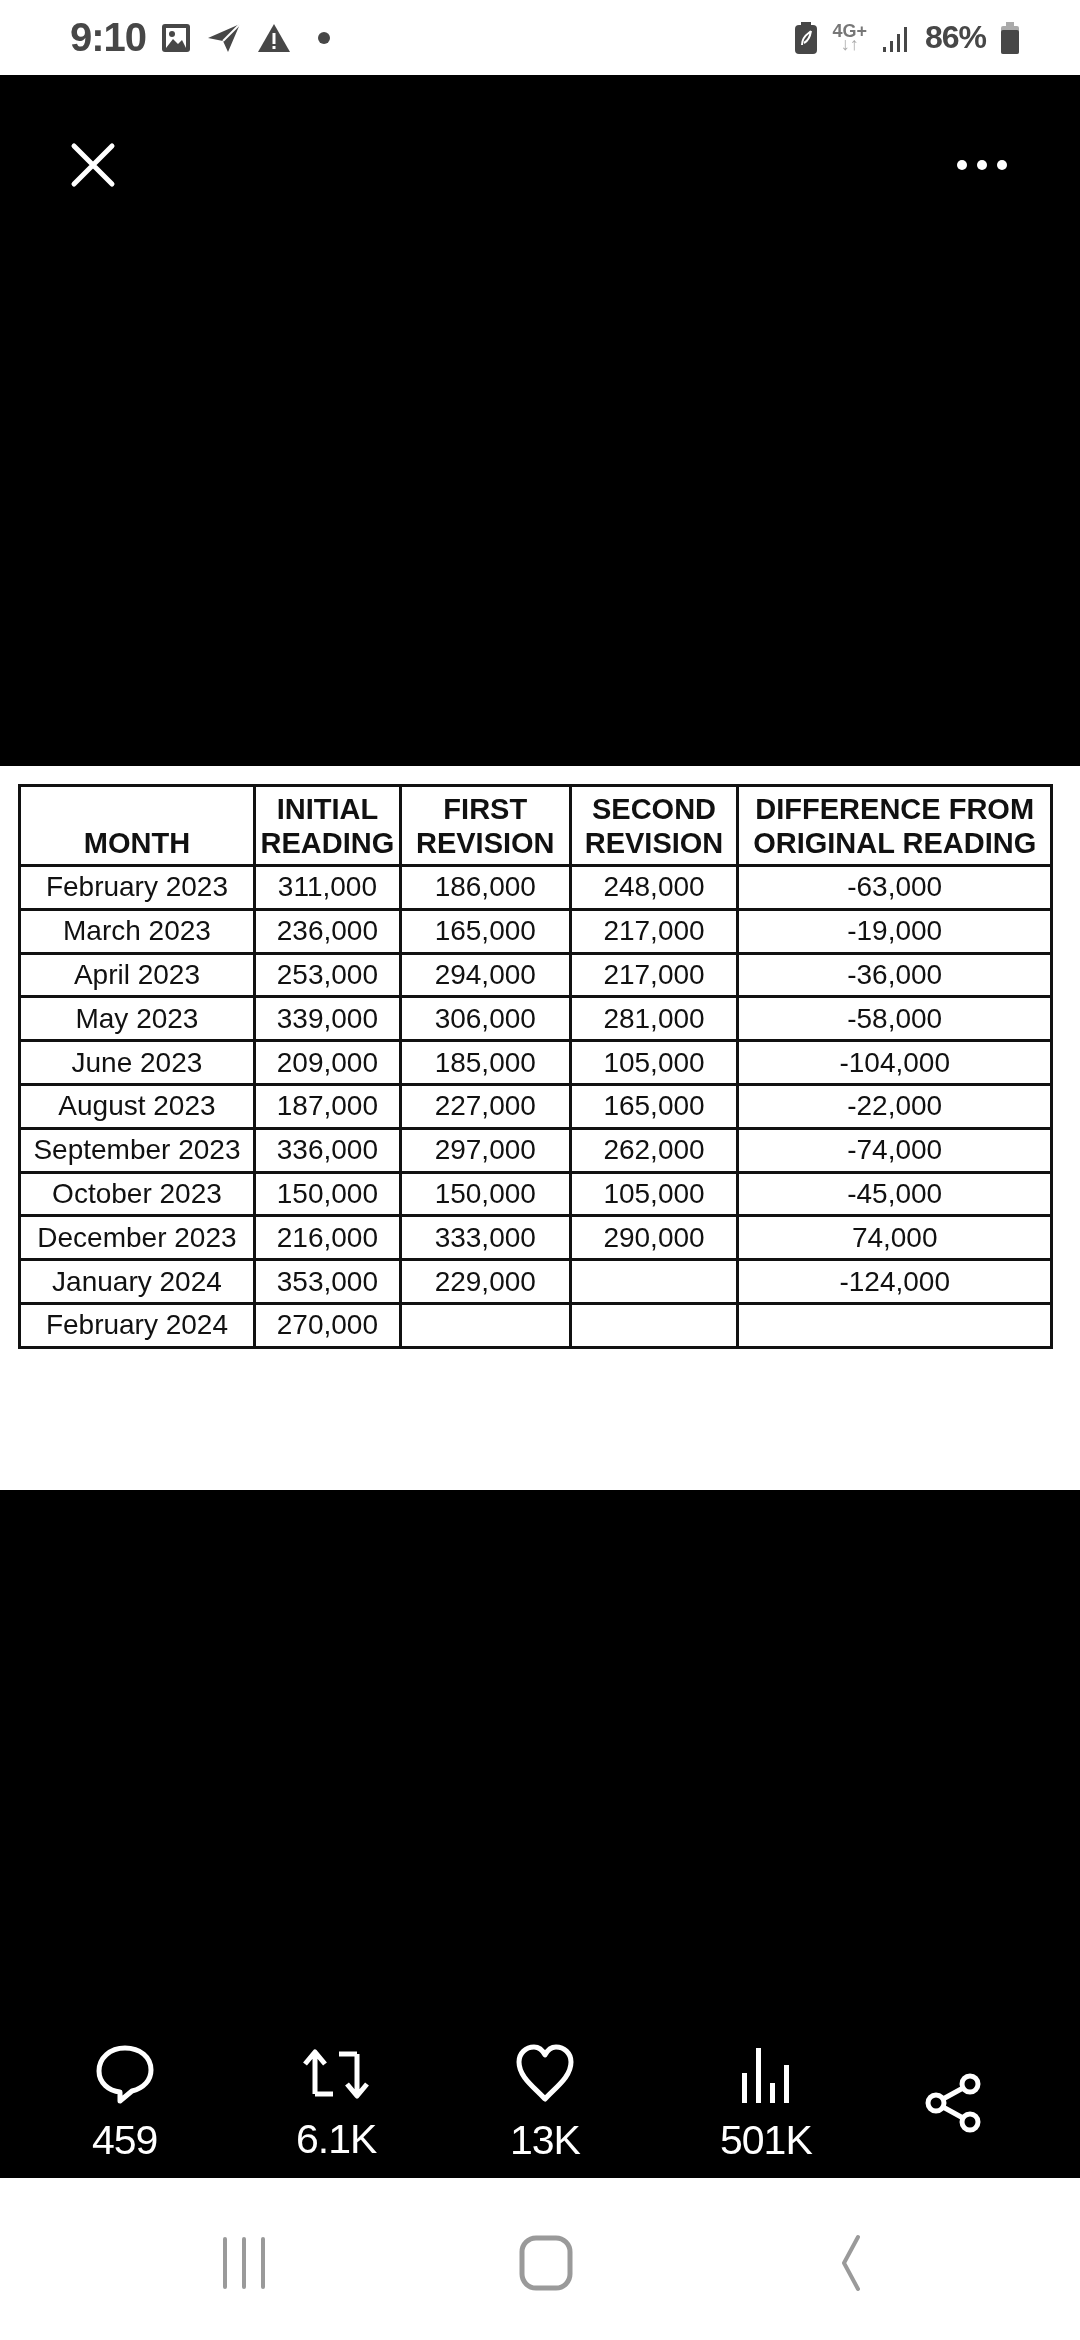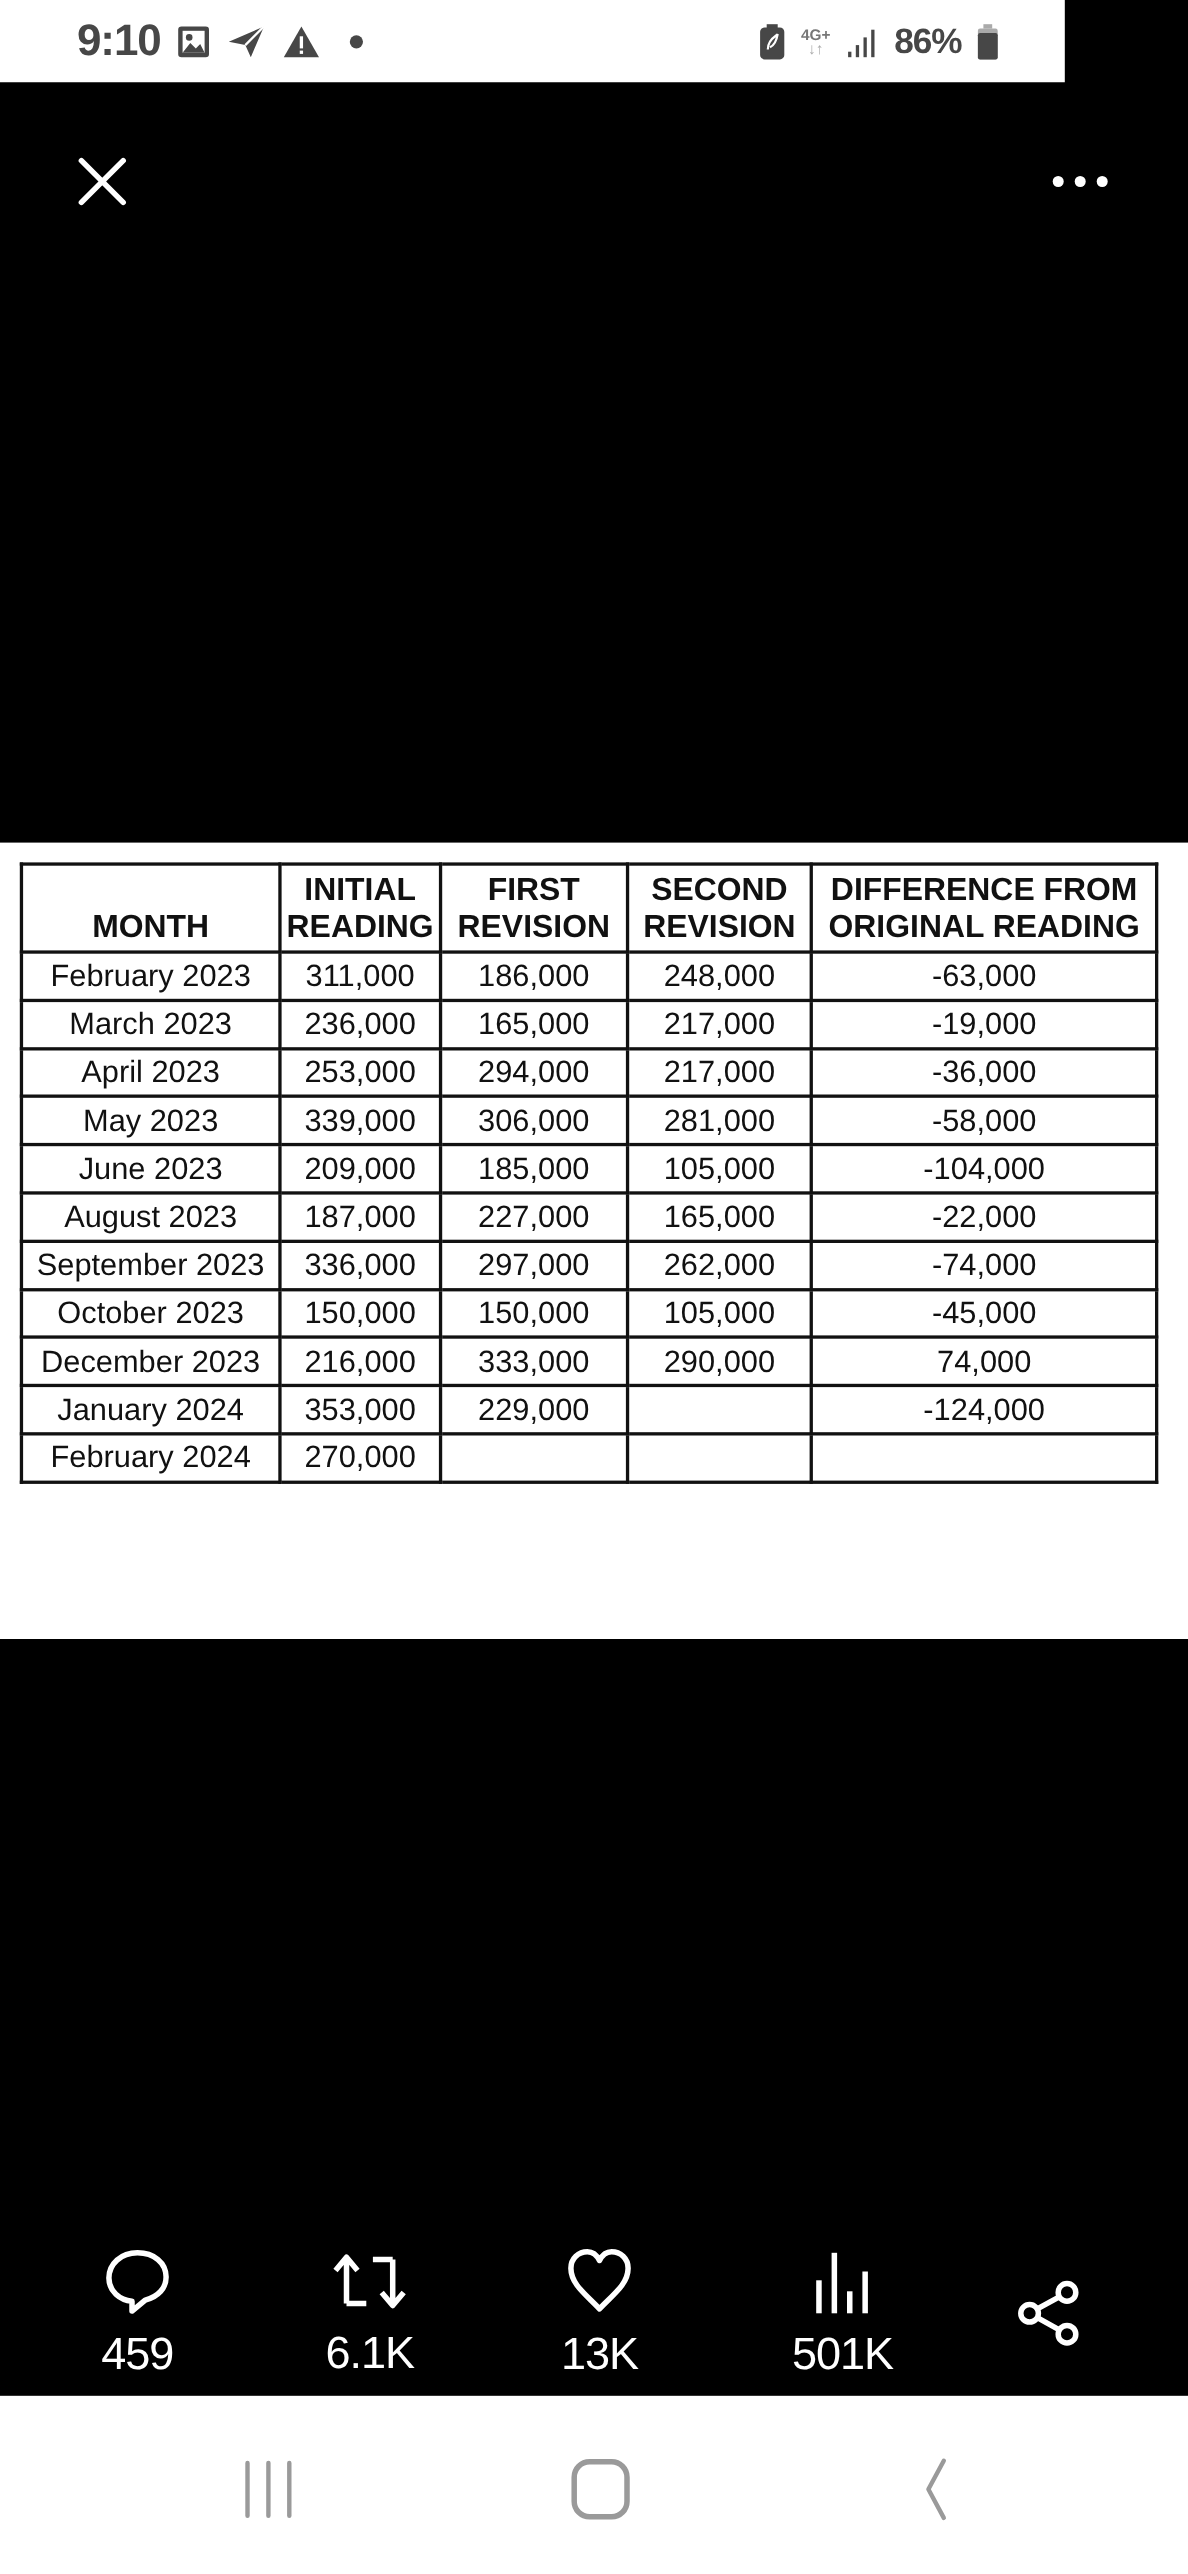--- a/index.html
+++ b/index.html
@@ -1,29 +1,29 @@
 <!DOCTYPE html>
 <html><head>
   <meta charset="utf-8">
   <style>
     * { box-sizing: border-box; margin: 0; padding: 0; }
     html, body { width: 1080px; height: 2340px; overflow: hidden; background: #000; }
     body { font-family: "Liberation Sans", sans-serif; position: relative; }
 
     .status-bar {
-      position: absolute; top: 0; left: 0; width: 968px; height: 75px;
+      position: absolute; top: 0; left: 0; width: 1080px; height: 75px;
       background: #fff; color: #444;
       display: flex; align-items: center; justify-content: space-between;
       padding: 0 60px 0 70px;
     }
     .status-left, .status-right { display: flex; align-items: center; gap: 14px; }
     .time { font-size: 40px; font-weight: bold; letter-spacing: -1px; color: #474747; }
     .sb-icon { display: inline-flex; align-items: center; justify-content: center; }
     .battery-pct { font-size: 32px; font-weight: bold; color: #474747; letter-spacing: -1px; }
-    .net-label { font-size: 14px; color: #777; line-height: 13px; text-align: center; font-weight: bold; }
+    .net-label { font-size: 18px; color: #777; line-height: 13px; text-align: center; font-weight: bold; }
 
     .viewer { position: absolute; top: 75px; left: 0; width: 1080px; height: 2103px; background: #000; }
 
     .top-controls { position: absolute; top: 140px; left: 0; width: 1080px; height: 60px; }
     .close-btn { position: absolute; left: 68px; top: 0; width: 50px; height: 50px; cursor: pointer; }
     .more-btn { position: absolute; right: 68px; top: 10px; width: 60px; height: 30px; cursor: pointer; }
 
     .image-panel {
       position: absolute; top: 766px; left: 0; width: 1080px; height: 724px;
       background: #fff; padding: 18px 0 0 18px;

